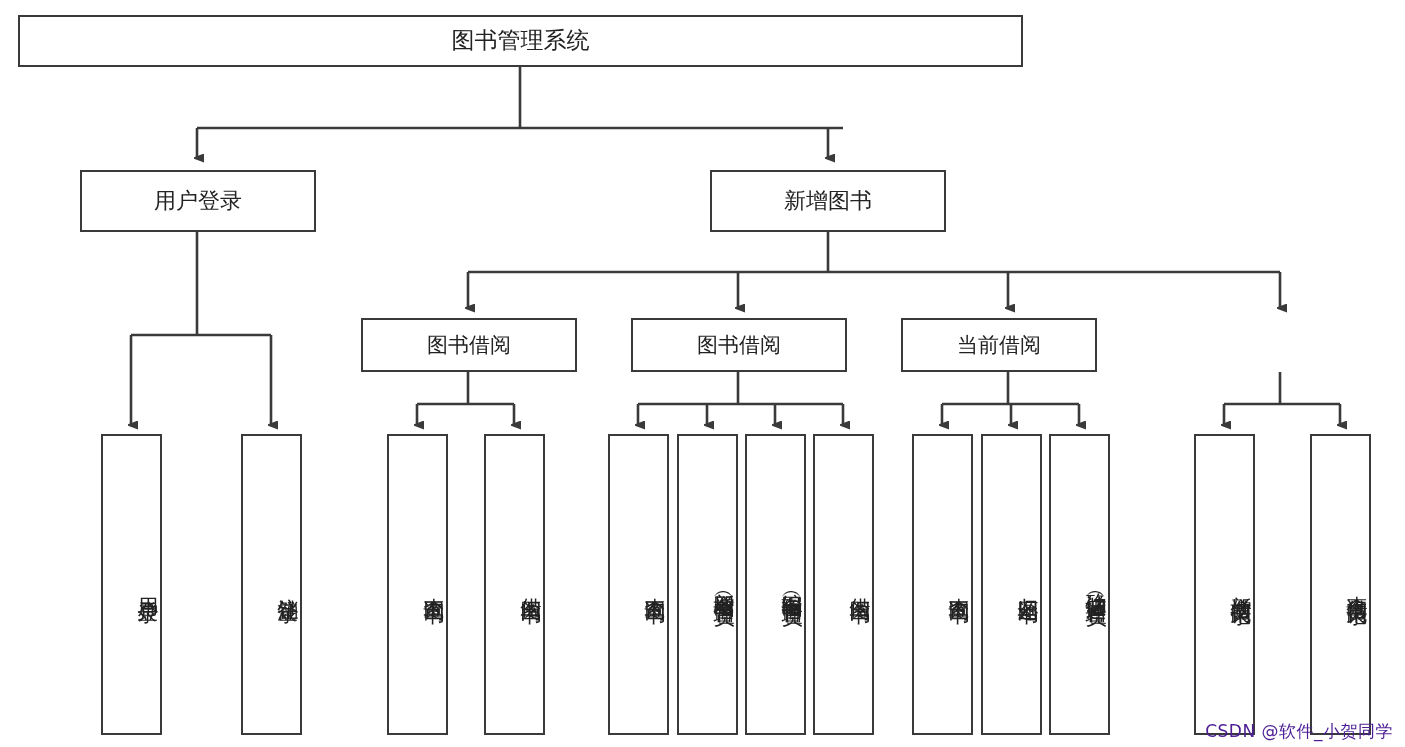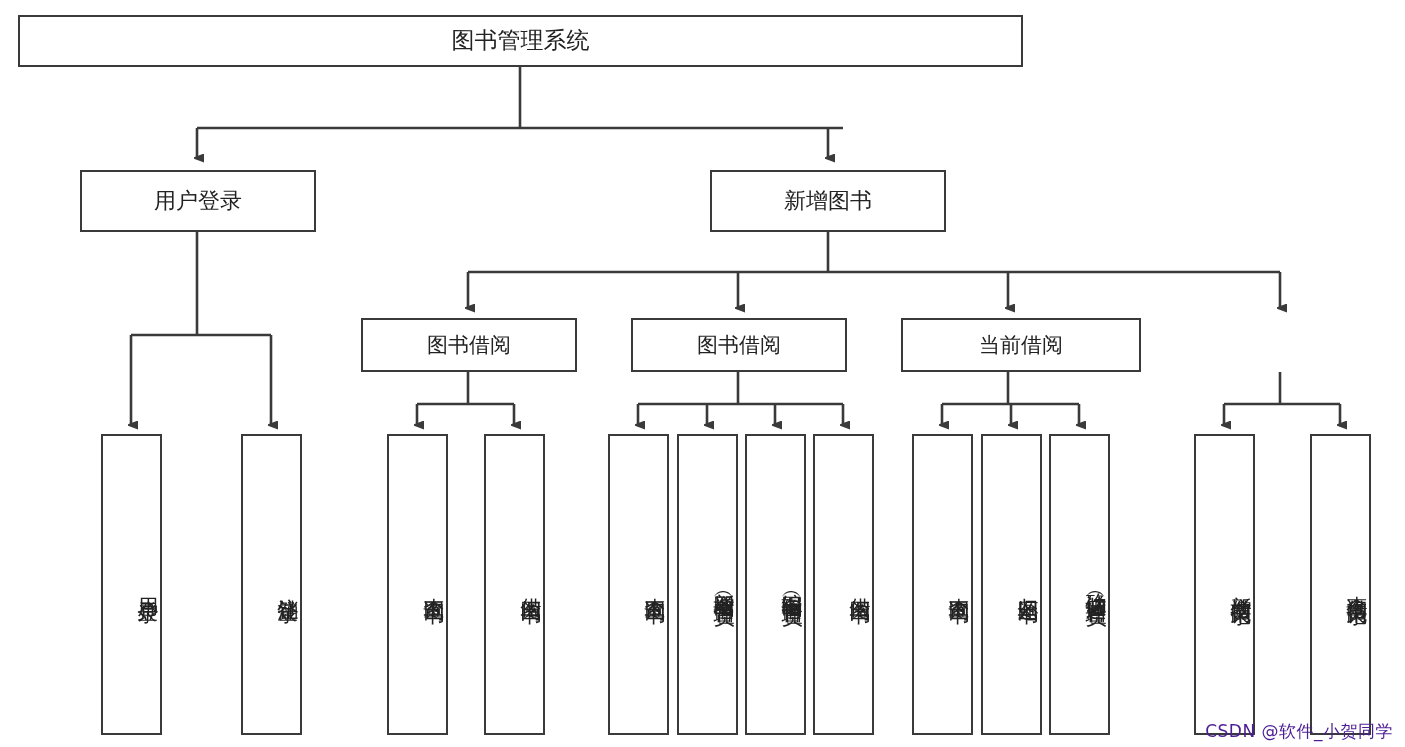--- a/index.html
+++ b/index.html
@@ -127,21 +127,21 @@
   <div class="node level1" style="left:710px; top:170px; width:236px; height:62px;">
     <span>新增图书</span>
   </div>
 
   <div class="node level2" style="left:361px; top:318px; width:216px; height:54px;">
     <span>图书借阅</span>
   </div>
   <div class="node level2" style="left:631px; top:318px; width:216px; height:54px;">
     <span>图书借阅</span>
   </div>
-  <div class="node level2" style="left:901px; top:318px; width:240px; height:54px;">
+  <div class="node level2" style="left:901px; top:318px; width:196px; height:54px;">
     <span>当前借阅</span>
   </div>
 
   <div class="node leaf" style="left:101px; top:434px; width:61px; height:301px;">
     <span>用户登录</span>
   </div>
   <div class="node leaf" style="left:241px; top:434px; width:61px; height:301px;">
     <span>注销登录</span>
   </div>
 

